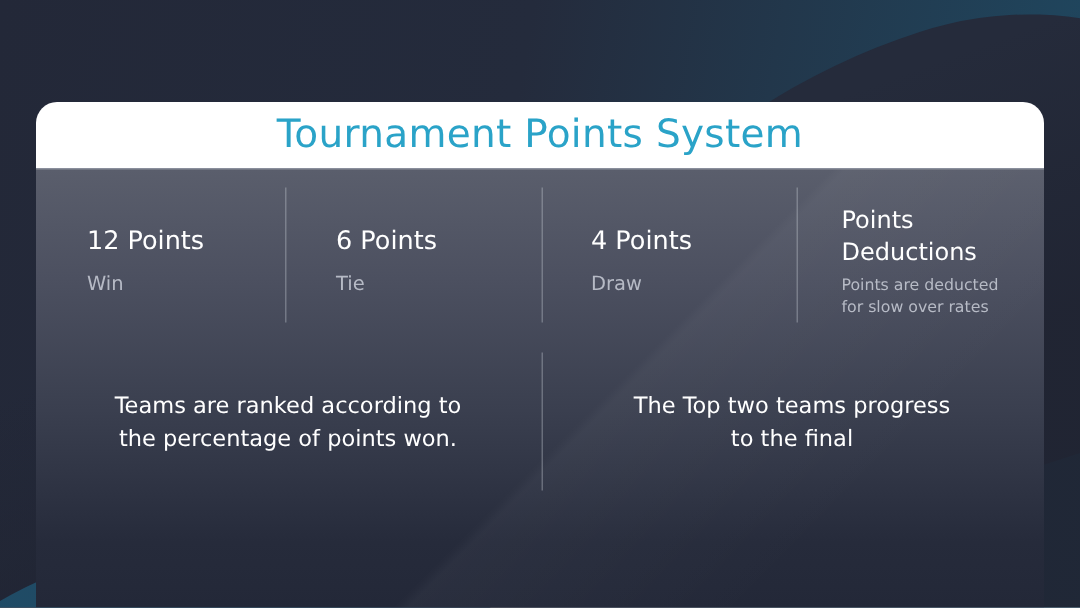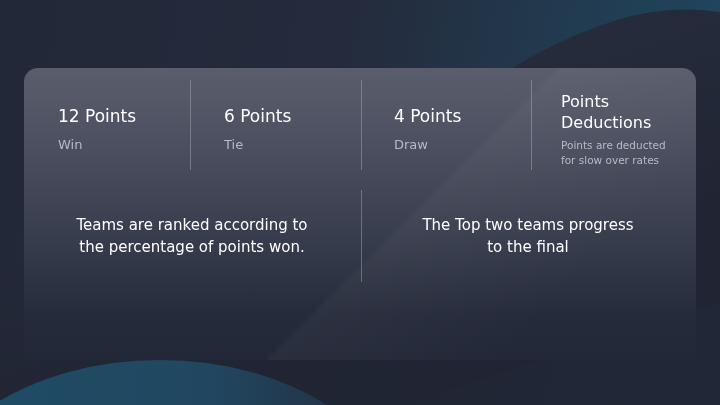--- a/index.html
+++ b/index.html
@@ -59,20 +59,23 @@
     }
   </style>
 </head>
 <body>
 
 <div class="bg-shape-top"></div>
 <div class="bg-shape-dark"></div>
 <div class="bg-wave"></div>
 
 <div class="card">
+  <div class="card-header">
+    <h1 class="card-title">Tournament Points System</h1>
+  </div>
 
   <div class="card-body">
     <div class="row-top">
       <div class="cell first">
         <div class="stat-value">12 Points</div>
         <div class="stat-label">Win</div>
       </div>
       <div class="cell">
         <div class="stat-value">6 Points</div>
         <div class="stat-label">Tie</div>

